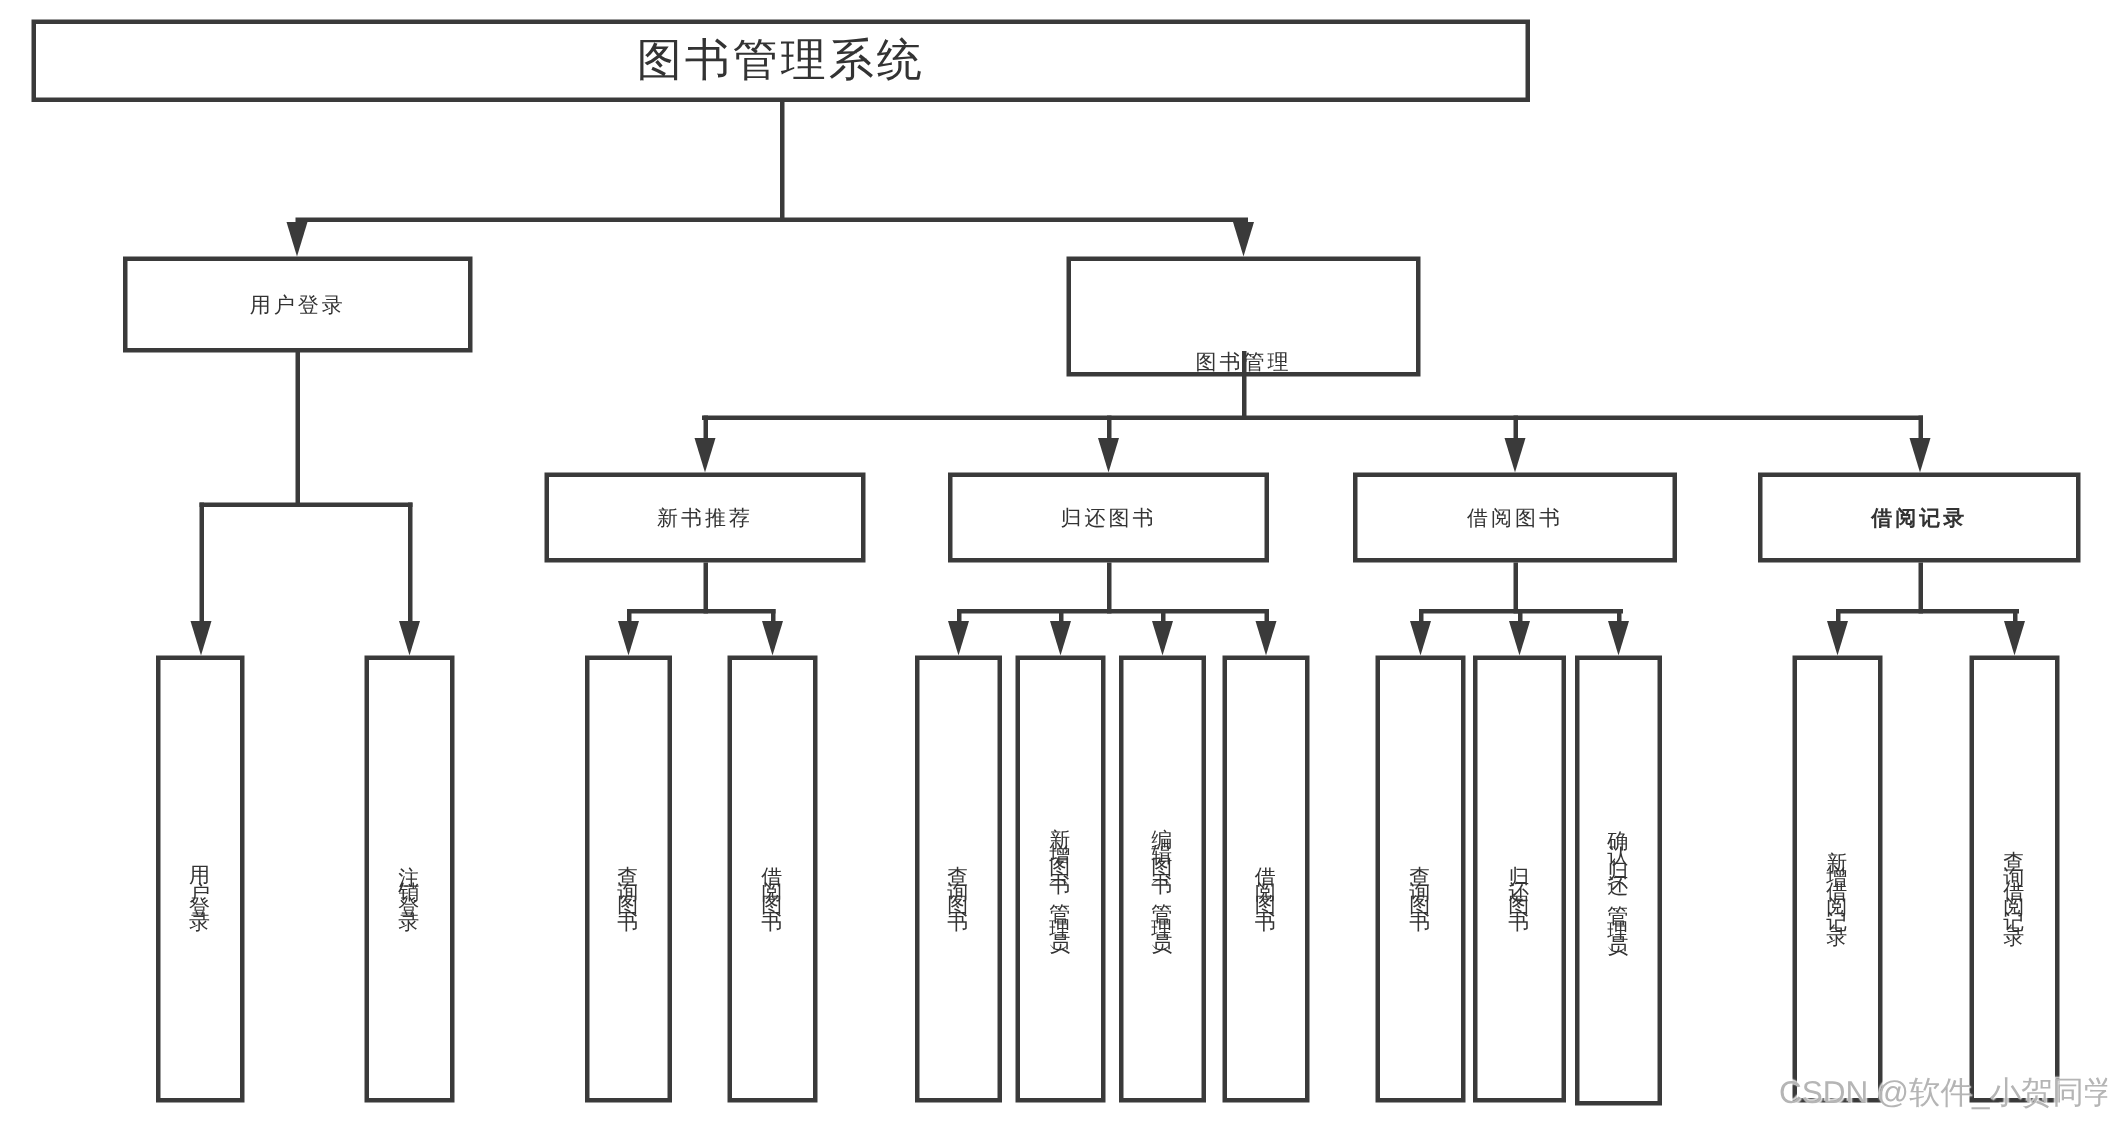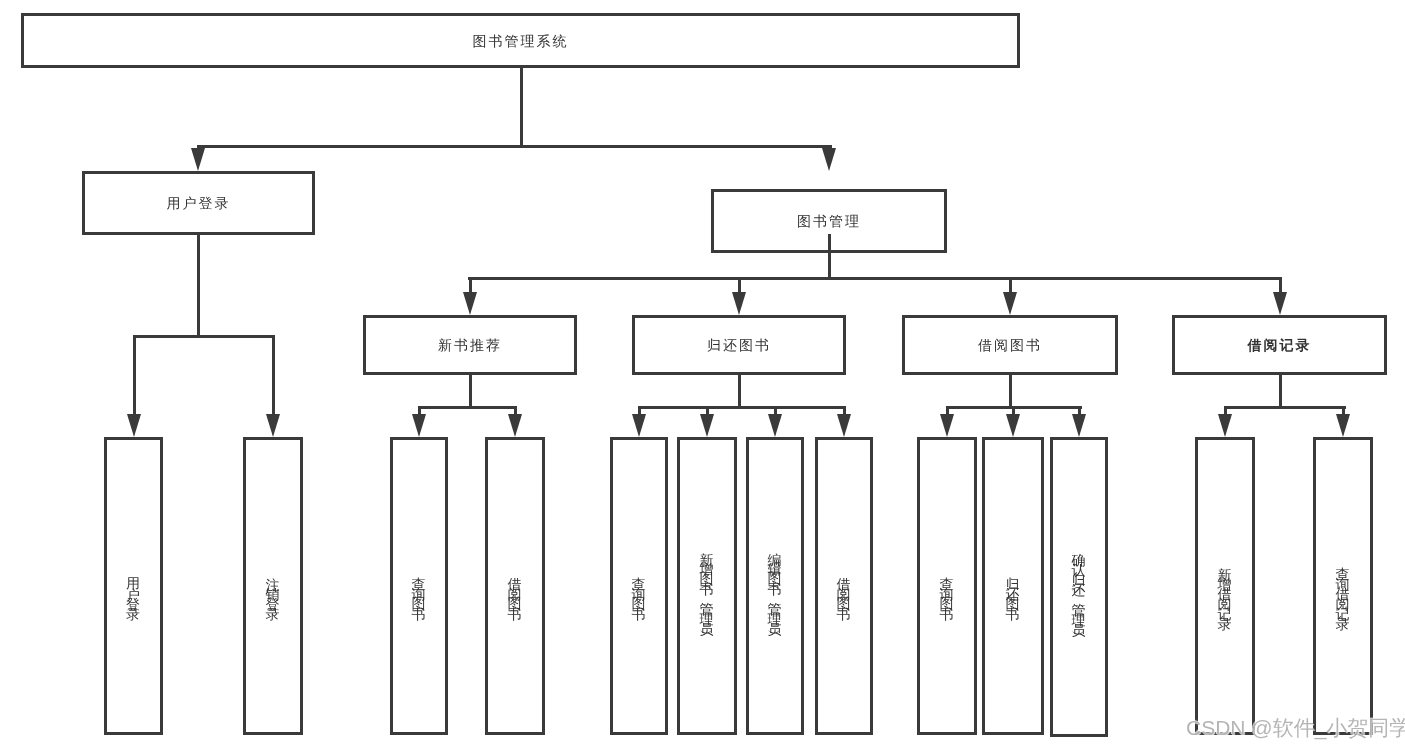--- a/index.html
+++ b/index.html
@@ -18,21 +18,21 @@
     box-sizing: border-box;
     background: #ffffff;
     border: 3px solid var(--line);
     display: flex;
     align-items: center;
     justify-content: center;
     color: var(--text);
     font-size: 14px;
     line-height: 1;
   }
-  .node.root { font-size: 14px; }
+  .node.root { font-size: 30px; }
   .node.h span { letter-spacing: 2px; white-space: nowrap; }
   .node.v span {
     writing-mode: vertical-rl;
     text-orientation: mixed;
     letter-spacing: 10px;
     white-space: nowrap;
   }
   .line {
     position: absolute;
     background: var(--line);
@@ -60,21 +60,21 @@
 <body>
 
 <div class="stage" id="stage" style="--line: #3a3a3a; --text: #333333;">
   <div class="watermark">CSDN @软件_小贺同学</div>
 <div class="node h root" style="left: 21px; top: 13px; width: 999px; height: 55px;">
       <span>图书管理系统</span>
     </div>
     <div class="node h" style="left: 82px; top: 171px; width: 233px; height: 64px;">
       <span>用户登录</span>
     </div>
-    <div class="node h" style="left: 711px; top: 189px; width: 236px; height: 64px;">
+    <div class="node h" style="left: 711px; top: 171px; width: 236px; height: 80px; align-items: flex-end;">
       <span>图书管理</span>
     </div>
     <div class="node h" style="left: 363px; top: 315px; width: 214px; height: 60px;">
       <span>新书推荐</span>
     </div>
     <div class="node h" style="left: 632px; top: 315px; width: 214px; height: 60px;">
       <span>归还图书</span>
     </div>
     <div class="node h" style="left: 902px; top: 315px; width: 216px; height: 60px;">
       <span>借阅图书</span>

